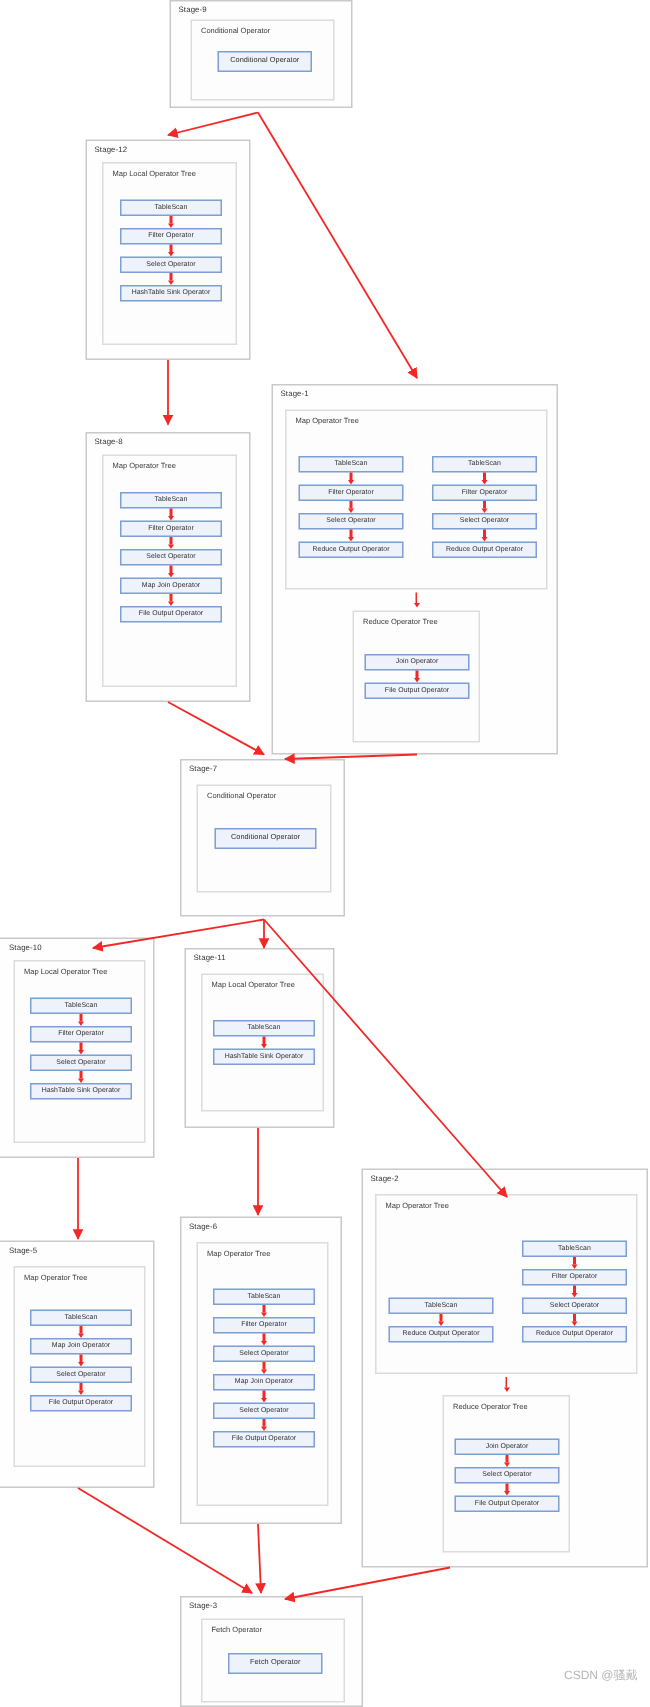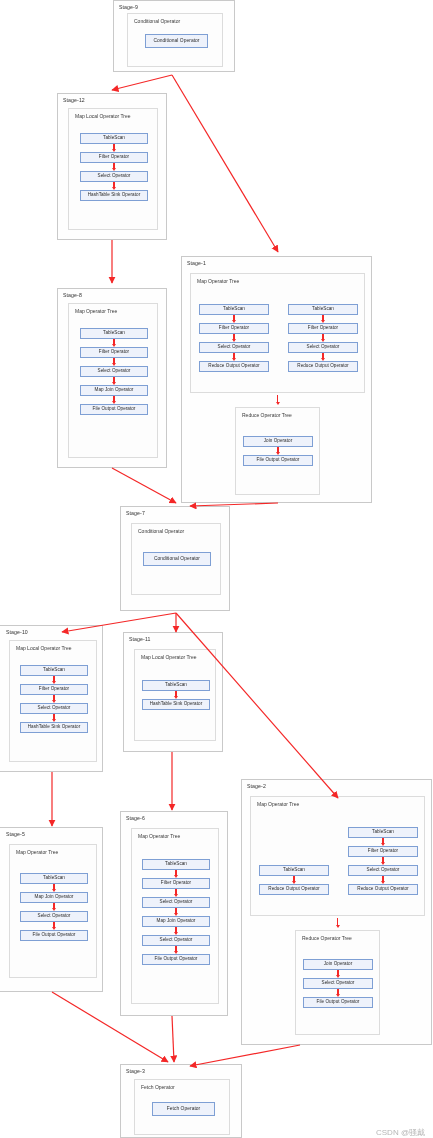--- a/index.html
+++ b/index.html
@@ -56,21 +56,21 @@
   }
   .varrow .shaft{width:1.4px;background:#f42727;flex:1 1 auto;}
   .varrow .head{
     width:0;height:0;
     border-left:2.6px solid transparent;
     border-right:2.6px solid transparent;
     border-top:3.4px solid #f42727;
   }
   
   .watermark{
-    position:absolute;right:8px;bottom:0;
+    position:absolute;right:8px;bottom:16px;
     font-size:8px;color:#b6b6b6;white-space:nowrap;z-index:9;
   }
 </style>
 </head>
 <body>
 
 <div id="canvas">
 
   <svg class="edges" viewBox="0 0 433 1138">
     <defs>

